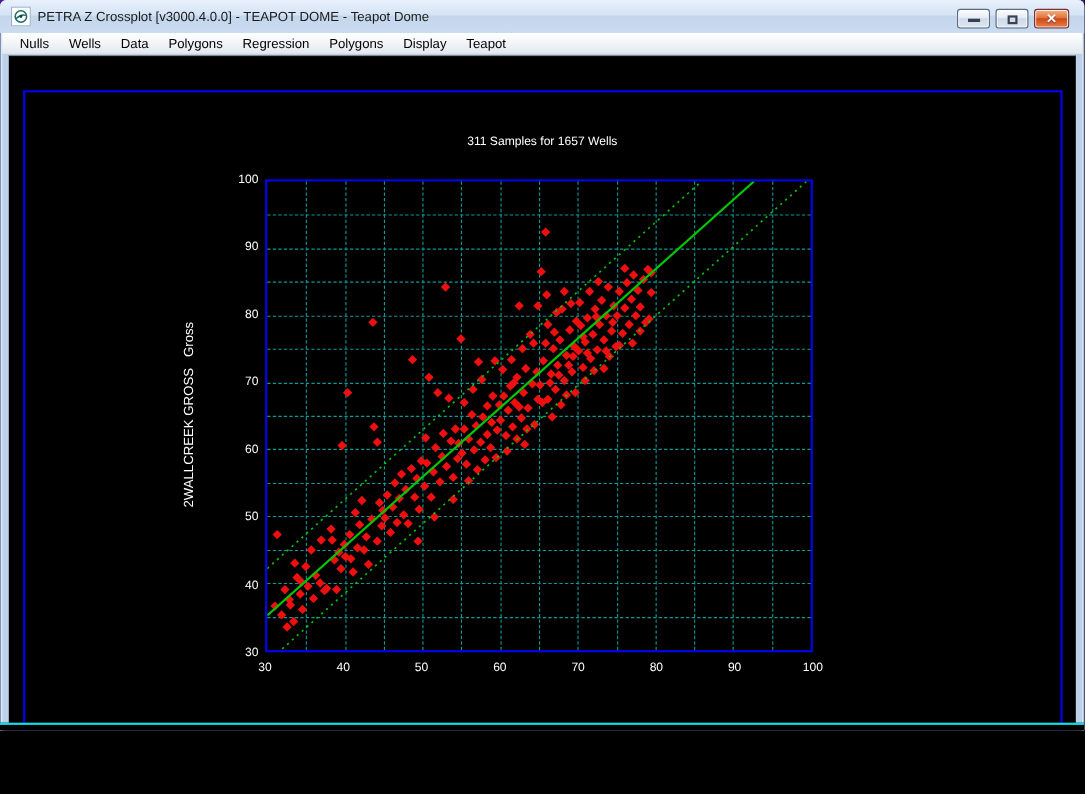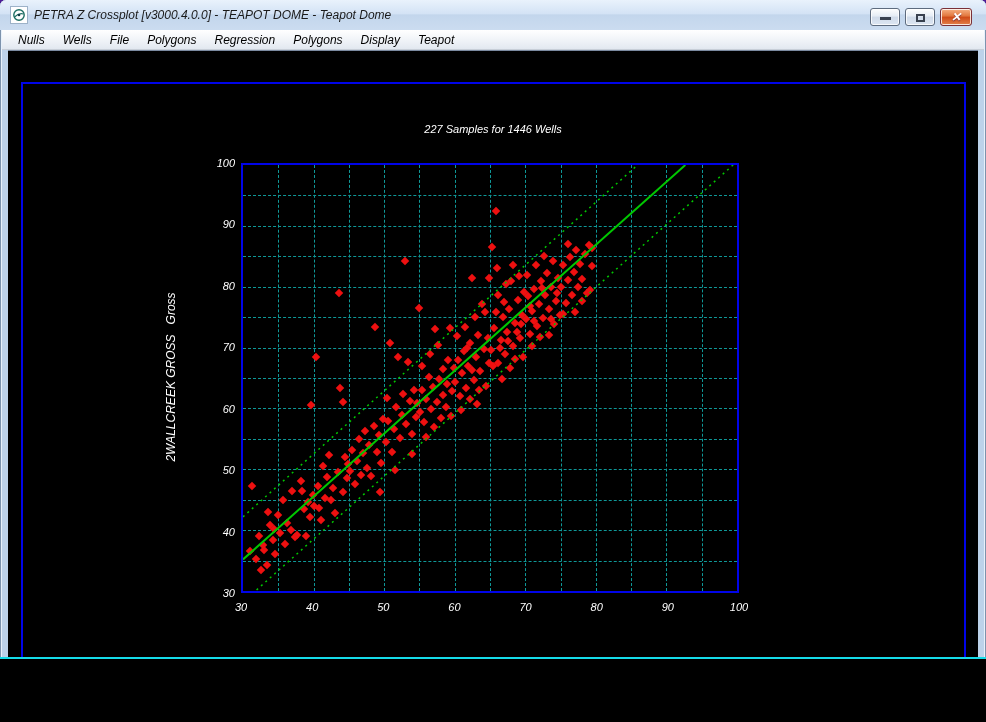--- a/index.html
+++ b/index.html
@@ -1,17 +1,17 @@
 <!DOCTYPE html>
 <html><head>
 <meta charset="utf-8">
 <style>
   html,body{margin:0;padding:0;background:#000;}
   *{box-sizing:border-box;font-family:"Liberation Sans",sans-serif;}
-  .stage{position:relative;width:986px;height:664px;background:#4c1d95;overflow:hidden;font-style:italic;}
+  .stage{position:relative;width:986px;height:664px;background:#4c1d95;overflow:hidden;}
 
   
   .window{position:absolute;top:0;left:0;width:986px;height:715px;
     background:#bdd2ea;border-radius:6px 6px 0 0;
     box-shadow:inset 0 0 0 1px #7d93ad, inset 0 0 0 2px #e8f1fb;}
   .titlebar{position:absolute;top:0;left:0;right:0;height:30px;
     background:linear-gradient(#e9f2fc 0%,#d4e3f5 45%,#c3d6ec 50%,#cbdcf0 100%);
     border-radius:6px 6px 0 0;}
   .app-icon{position:absolute;left:10px;top:6px;width:18px;height:18px;background:#fff;
     border:1px solid #9db2c8;display:flex;align-items:center;justify-content:center;}
@@ -96,33 +96,33 @@
         <div class="wbtn close">
             <span class="glyph-close">✕</span>
           </div>
       </div>
     </div>
 
     <div class="menubar">
 
     <div class="menu-item">Nulls</div>
         <div class="menu-item">Wells</div>
-        <div class="menu-item">File</div>
+        <div class="menu-item">Data</div>
         <div class="menu-item">Polygons</div>
         <div class="menu-item">Regression</div>
         <div class="menu-item">Polygons</div>
         <div class="menu-item">Display</div>
         <div class="menu-item">Teapot</div>
       </div>
 
     <div class="client">
       <div class="outer-rect"></div>
 
       <div class="chart-titles">
-        <div class="ct-3">227 Samples for 1446 Wells</div>
+        <div class="ct-3">311 Samples for 1657 Wells</div>
       </div>
 
       <div class="plot" id="plot">
           <div class="gv" style="left: 7.14286%;"></div>
           <div class="gh" style="top: 92.8571%;"></div>
           <div class="gv" style="left: 14.2857%;"></div>
           <div class="gh" style="top: 85.7143%;"></div>
           <div class="gv" style="left: 21.4286%;"></div>
           <div class="gh" style="top: 78.5714%;"></div>
           <div class="gv" style="left: 28.5714%;"></div>

